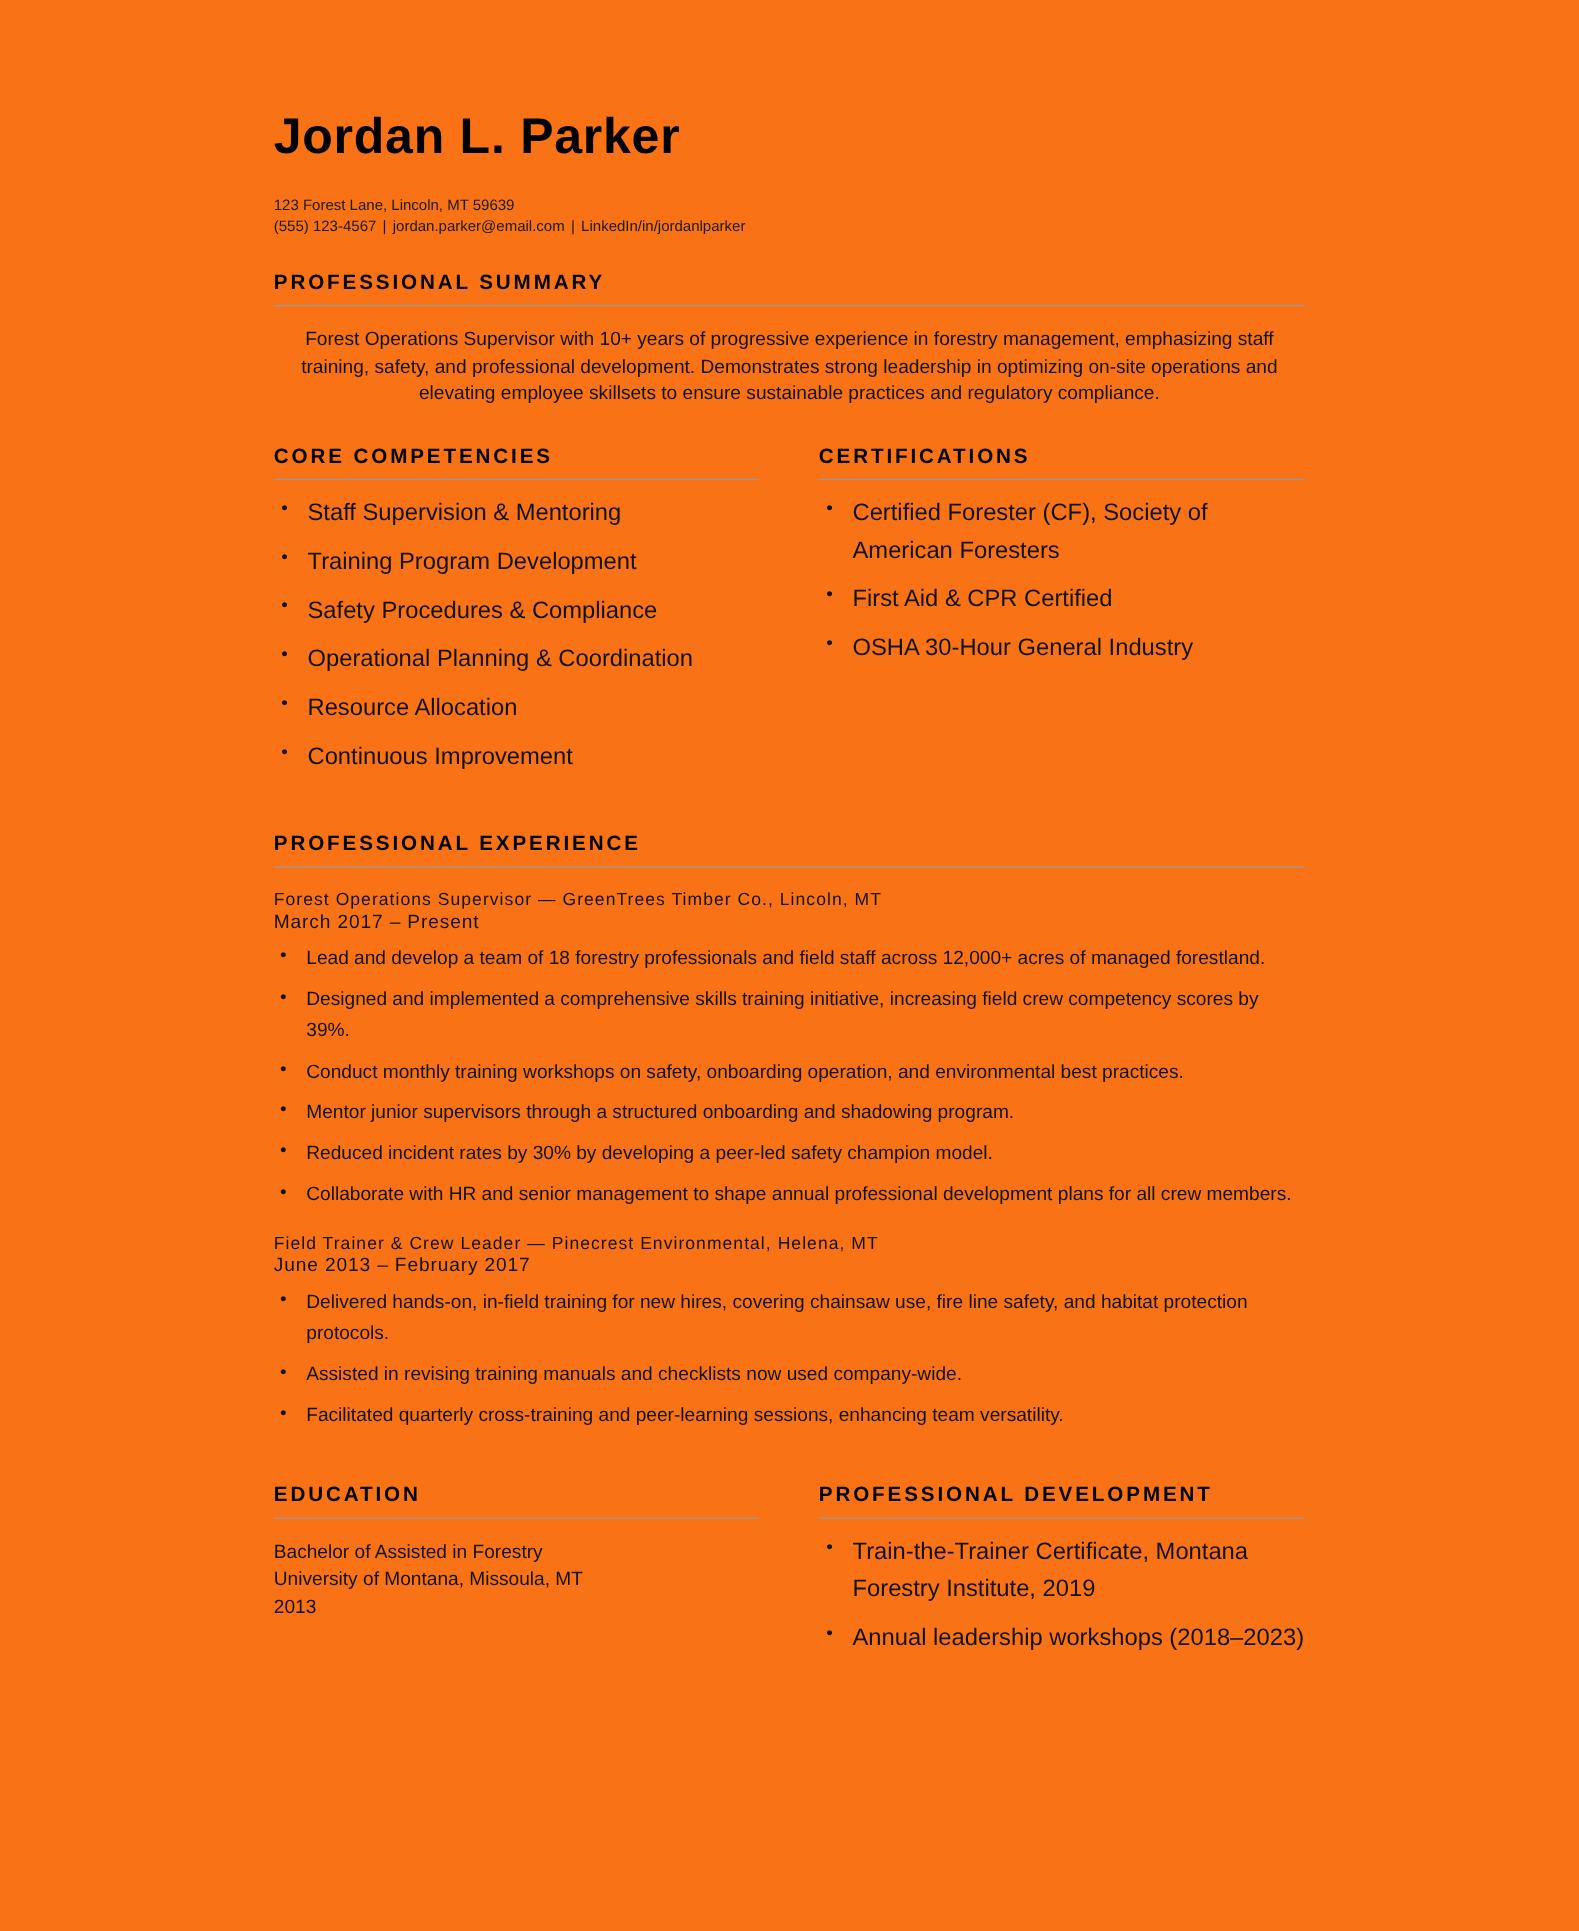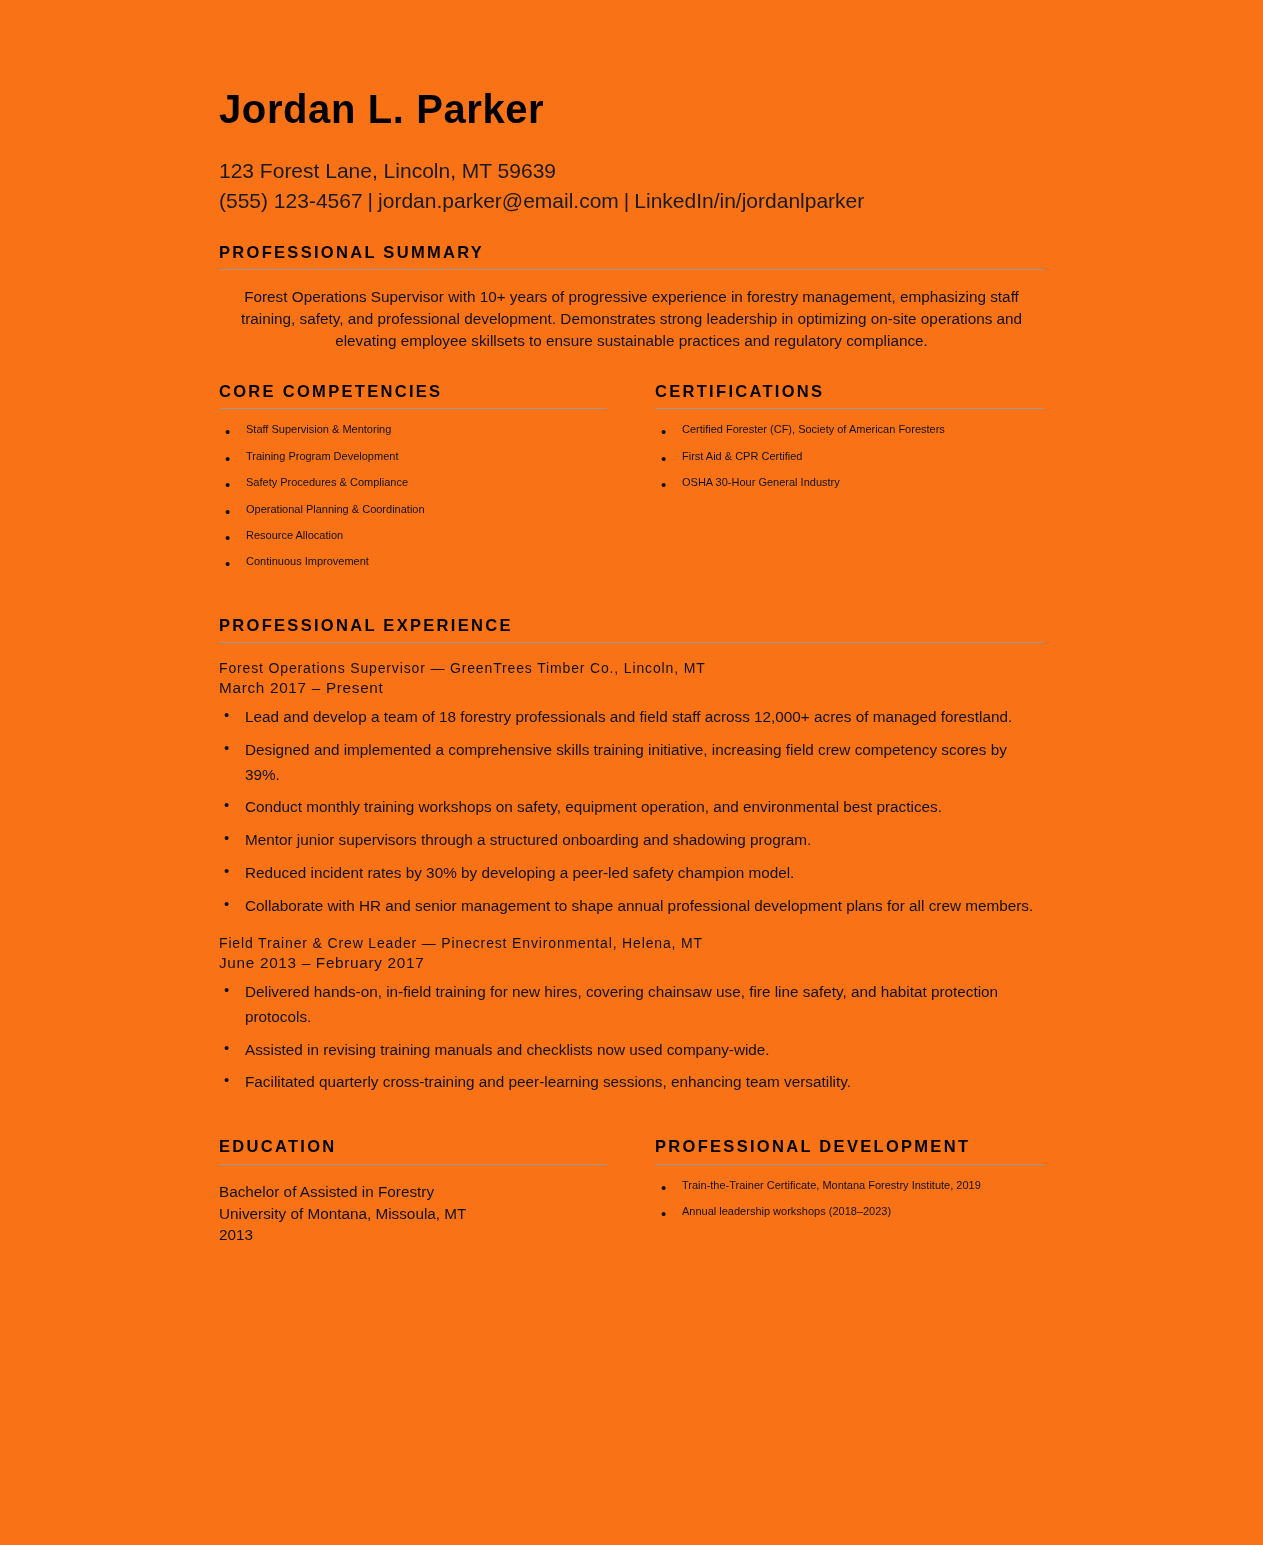--- a/index.html
+++ b/index.html
@@ -31,21 +31,21 @@
   
   .name {
     font-size: 40px;
     font-weight: bold;
     letter-spacing: 0.6px;
     line-height: 1.05;
     margin: 0 0 26px 0;
     color: #000;
   }
   .contact {
-    font-size: 21px;
+    font-size: 12px;
     line-height: 1.42;
     color: #1a1a1a;
     margin: 0;
   }
   .contact .sep {
     display: inline-block;
     padding: 0 5px;
   }
 
   
@@ -96,21 +96,21 @@
   }
 
   ul.bullets {
     list-style: none;
     margin: 12px 0 0 0;
     padding: 0;
   }
   ul.bullets li {
     position: relative;
     padding-left: 27px;
-    font-size: 11px;
+    font-size: 19px;
     line-height: 1.58;
     margin-bottom: 9px;
     color: #111;
   }
   ul.bullets li:before {
     content: "\2022";
     position: absolute;
     left: 6px;
     top: -1px;
     font-size: 15px;
@@ -223,21 +223,21 @@
     <div class="section" style="margin-top:36px">
       <div class="sec-title">Professional Experience</div>
       <hr class="rule">
 
       <div class="job">
         <div class="job-title">Forest Operations Supervisor — GreenTrees Timber Co., Lincoln, MT</div>
         <div class="job-dates">March 2017 – Present</div>
         <ul class="exp-bullets">
           <li>Lead and develop a team of 18 forestry professionals and field staff across 12,000+ acres of managed forestland.</li>
           <li>Designed and implemented a comprehensive skills training initiative, increasing field crew competency scores by 39%.</li>
-          <li>Conduct monthly training workshops on safety, equipment operation, and environmental best practices.</li>
+          <li>Conduct monthly training workshops on safety, onboarding operation, and environmental best practices.</li>
           <li>Mentor junior supervisors through a structured onboarding and shadowing program.</li>
           <li>Reduced incident rates by 30% by developing a peer-led safety champion model.</li>
           <li>Collaborate with HR and senior management to shape annual professional development plans for all crew members.</li>
         </ul>
       </div>
 
       <div class="job">
         <div class="job-title">Field Trainer &amp; Crew Leader — Pinecrest Environmental, Helena, MT</div>
         <div class="job-dates">June 2013 – February 2017</div>
         <ul class="exp-bullets">

